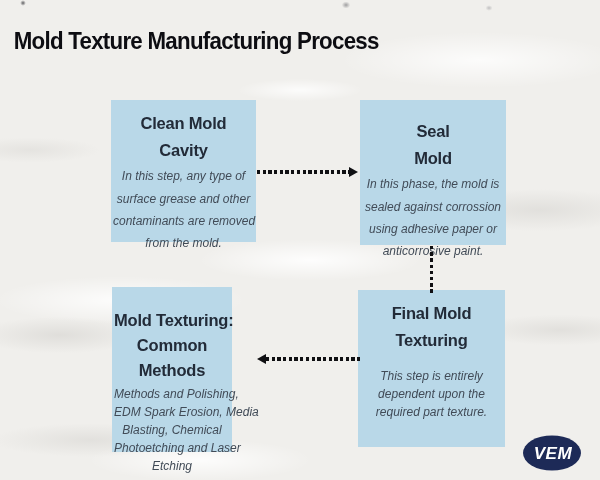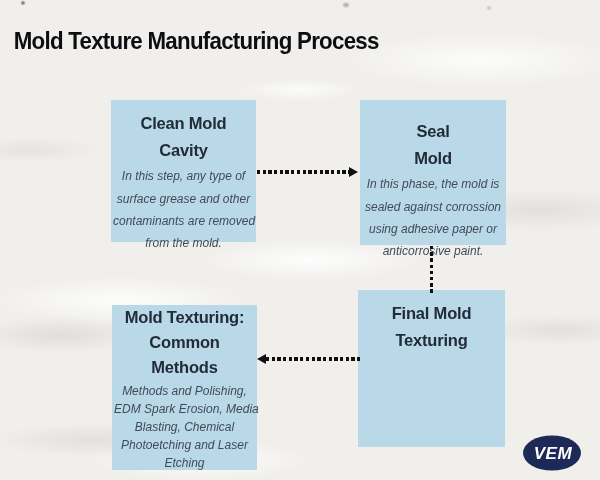--- a/index.html
+++ b/index.html
@@ -35,21 +35,21 @@
   .box .heading{
     font-weight:700;font-size:16.5px;line-height:1.62;color:var(--heading,#222b38);
     white-space:pre;letter-spacing:-0.2px;
   }
   .box .body{
     font-size:12px;line-height:1.85;color:var(--body,#414b57);
     white-space:pre;margin-top:2px;font-style:italic;
   }
   .box1{left:111px;top:100px;width:145px;height:142px;padding-top:10px;}
   .box2{left:360px;top:100px;width:146px;height:145px;padding-top:18px;}
-  .box3{left:112px;top:305px;width:145px;height:165px;padding-top:0;}
+  .box3{left:112px;top:287px;width:120px;height:165px;padding-top:21px;}
   .box3 .heading{line-height:1.5;}
   .box3 .body{line-height:1.5;margin-top:3px;}
   .box4{left:358px;top:290px;width:147px;height:157px;}
   .box4 .body{line-height:1.48;margin-top:15px;}
   
   .arrow{position:absolute;display:flex;align-items:center;}
   .dots-h{height:3.4px;flex:1;background:repeating-linear-gradient(to right,var(--arrow,#101013) 0 3.2px,transparent 3.2px 5.7px);}
   .head-right{width:0;height:0;border-left:9px solid var(--arrow,#101013);border-top:5.5px solid transparent;border-bottom:5.5px solid transparent;}
   .head-left{width:0;height:0;border-right:9px solid var(--arrow,#101013);border-top:5.5px solid transparent;border-bottom:5.5px solid transparent;}
   .arrow-right{left:257px;top:167px;width:101px;}
@@ -98,20 +98,23 @@
     <div class="body">Methods and Polishing,
 EDM Spark Erosion, Media
 Blasting, Chemical
 Photoetching and Laser
 Etching</div>
   </section>
 
   <section class="box box4">
     <div class="heading">Final Mold
 Texturing</div>
+    <div class="body">This step is entirely
+dependent upon the
+required part texture.</div>
   </section>
 
   <div class="arrow arrow-right">
     <div class="dots-h"></div>
     <div class="head-right"></div>
   </div>
 
   <div class="dots-v"></div>
 
   <div class="arrow arrow-left">

